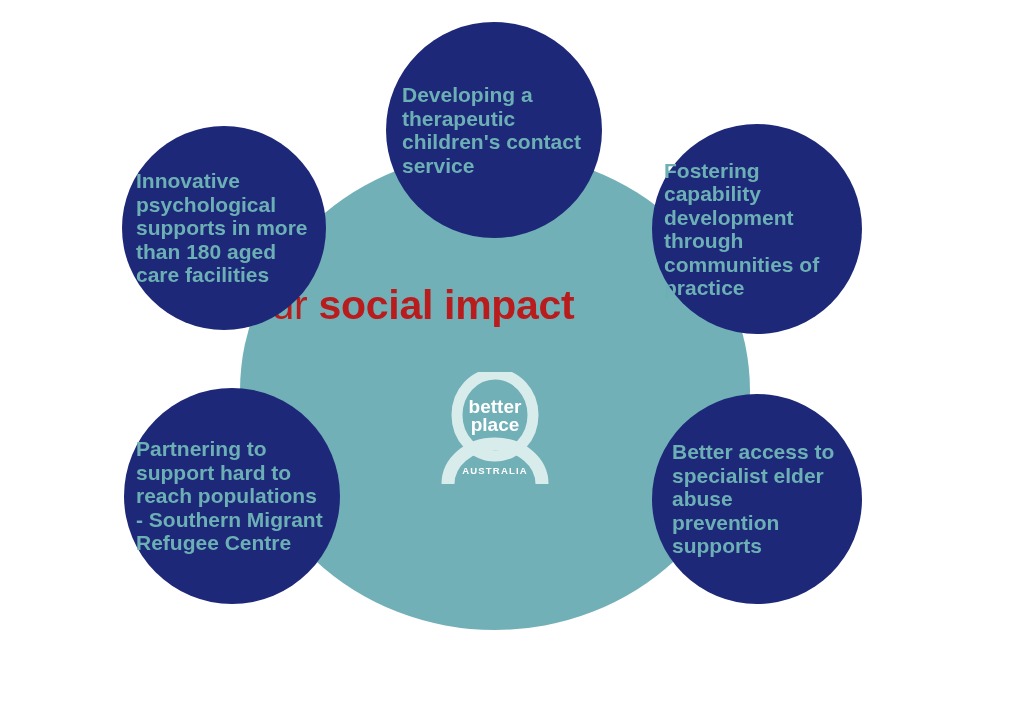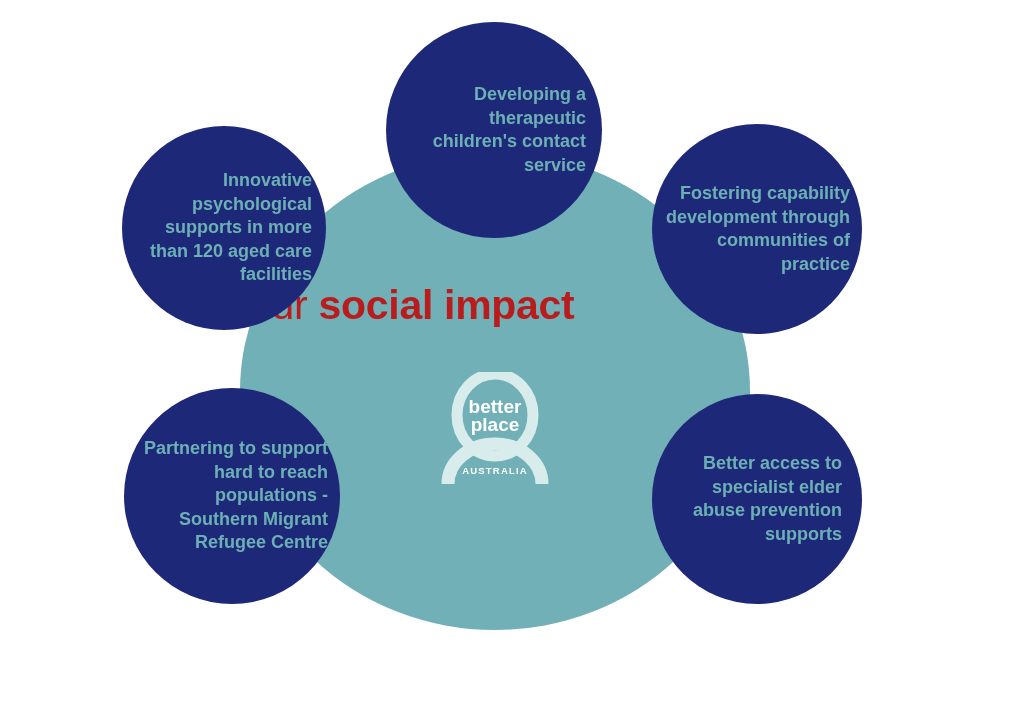--- a/index.html
+++ b/index.html
@@ -73,23 +73,23 @@
     border-radius: 50%;
     background: #1e2878;
     display: flex;
     align-items: center;
     justify-content: center;
     box-sizing: border-box;
   }
   .node-label {
     color: #6cb0b5;
     font-weight: 700;
-    font-size: 18px;
+    font-size: 21px;
     line-height: 23.5px;
-    text-align: right;
+    text-align: left;
     padding: 0 22px;
   }
 
   
   .node-top      { left: 386px; top:  22px; width: 216px; height: 216px; }
   .node-topleft  { left: 122px; top: 126px; width: 204px; height: 204px; }
   .node-topright { left: 652px; top: 124px; width: 210px; height: 210px; }
   .node-botright { left: 652px; top: 394px; width: 210px; height: 210px; }
   .node-bottom   { left: 388px; top: 498px; width: 212px; height: 212px; }
   .node-botleft  { left: 124px; top: 388px; width: 216px; height: 216px; }
@@ -123,21 +123,21 @@
       <text class="logo-word" x="55" y="59" text-anchor="middle" font-size="19">place</text>
       <text class="logo-country" x="55" y="102" text-anchor="middle" font-size="9.5">AUSTRALIA</text>
     </svg>
   </div>
 
   <div class="node node-top">
     <div class="node-label">Developing a therapeutic children's contact service</div>
   </div>
 
   <div class="node node-topleft">
-    <div class="node-label">Innovative psychological supports in more than 120 aged care facilities</div>
+    <div class="node-label">Innovative psychological supports in more than 180 aged care facilities</div>
   </div>
 
   <div class="node node-topright">
     <div class="node-label">Fostering capability development through communities of practice</div>
   </div>
 
   <div class="node node-botright">
     <div class="node-label">Better access to specialist elder abuse prevention supports</div>
   </div>
 

